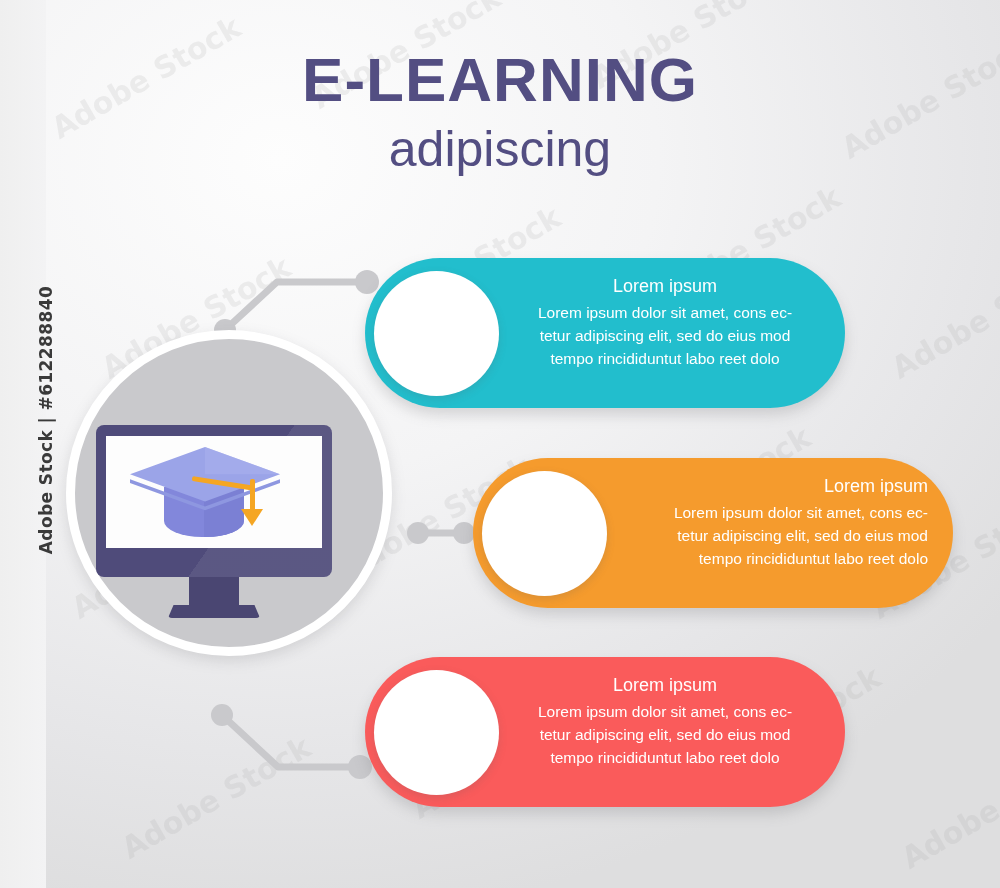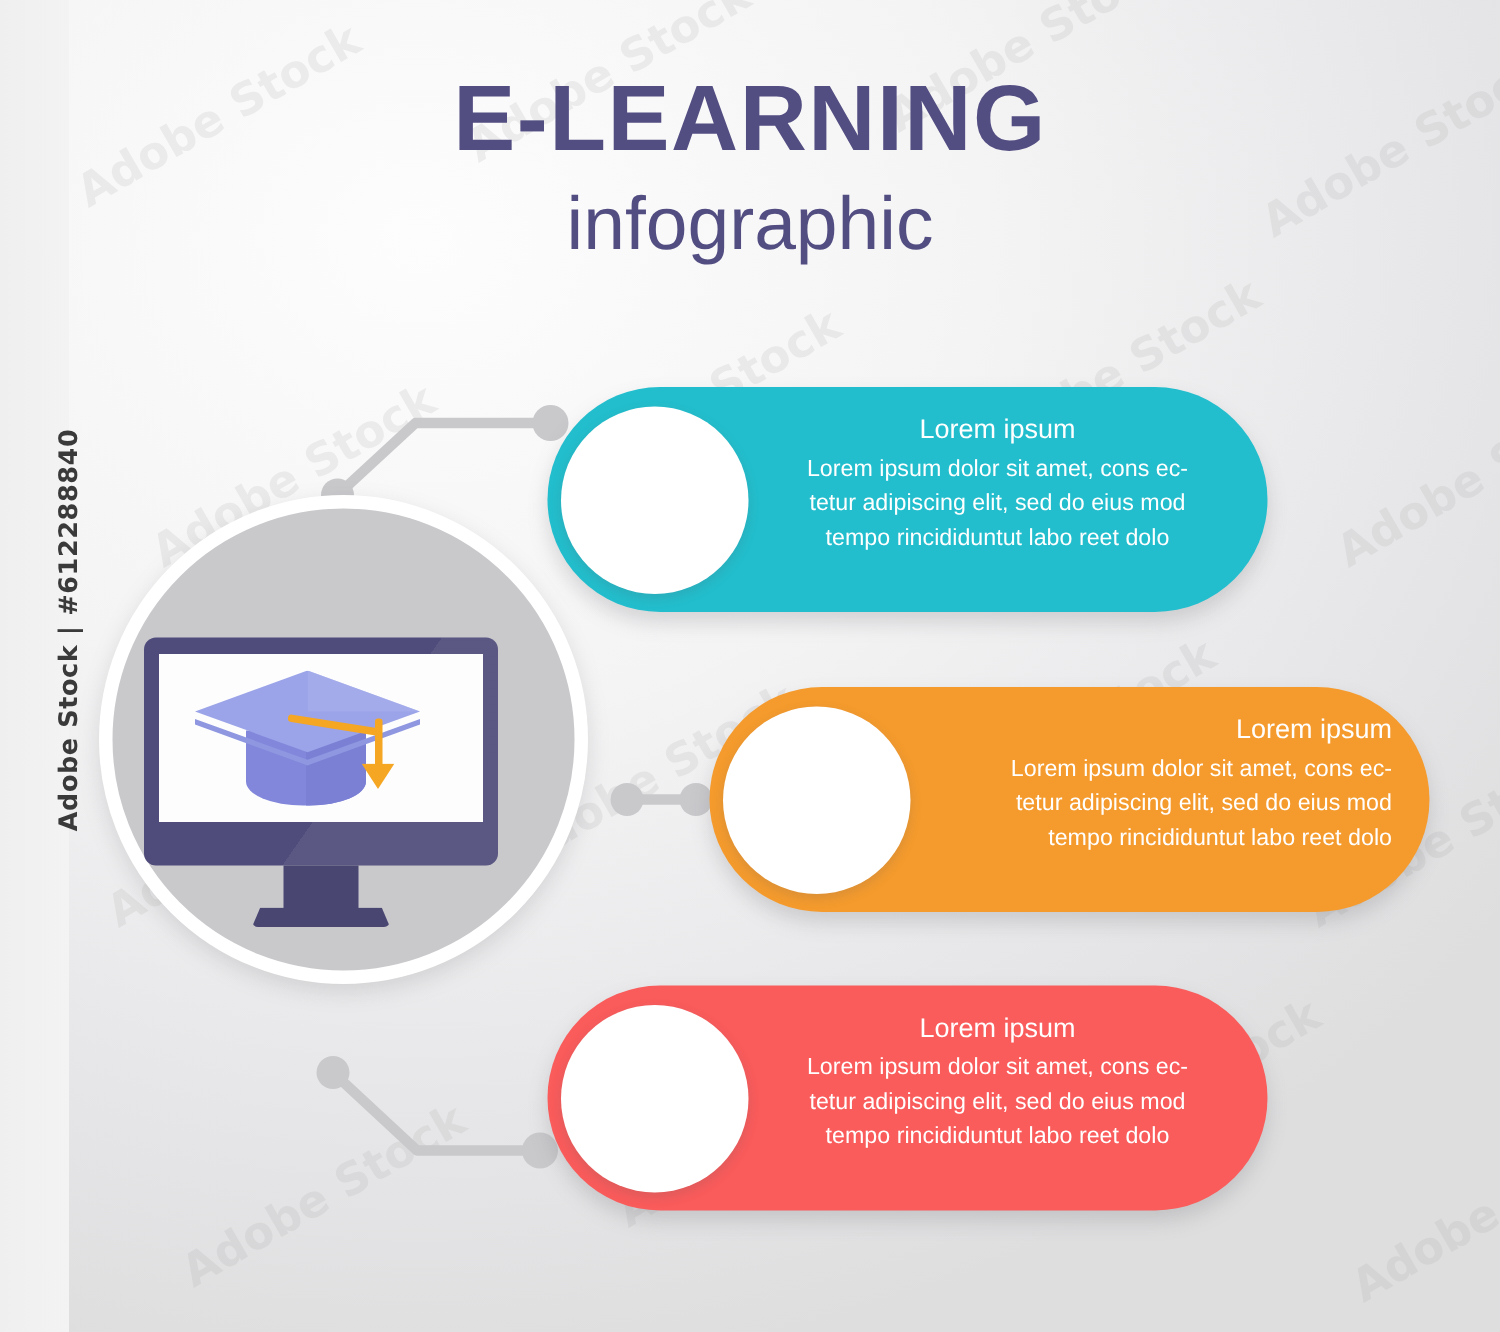--- a/index.html
+++ b/index.html
@@ -303,21 +303,21 @@
   <div class="wm-tile" style="left:110px; top:780px; font-size:30px;">Adobe Stock</div>
   <div class="wm-tile" style="left:400px; top:740px; font-size:30px;">Adobe Stock</div>
   <div class="wm-tile" style="left:680px; top:710px; font-size:30px;">Adobe Stock</div>
   <div class="wm-tile" style="left:890px; top:790px; font-size:30px;">Adobe Stock</div>
 
   <div class="wm-stripe"></div>
   <div class="wm-vert">Adobe Stock | #612288840</div>
 
   <div class="title-block">
     <div class="title-main">E-LEARNING</div>
-    <div class="title-sub">infographic</div>
+    <div class="title-sub">adipiscing</div>
   </div>
 
   <svg class="connector" style="left:205px; top:260px;" width="190" height="100" viewBox="0 0 190 100">
     <polyline points="20,70 72,22 160,22" fill="none" stroke="#c9c9cc" stroke-width="7" stroke-linecap="round" stroke-linejoin="round"></polyline>
     <circle cx="20" cy="70" r="11" fill="#c9c9cc"></circle>
     <circle cx="162" cy="22" r="12" fill="#c9c9cc"></circle>
   </svg>
 
   <svg class="connector" style="left:400px; top:505px;" width="90" height="60" viewBox="0 0 90 60">
     <line x1="18" y1="28" x2="62" y2="28" stroke="#c9c9cc" stroke-width="7" stroke-linecap="round"></line>

